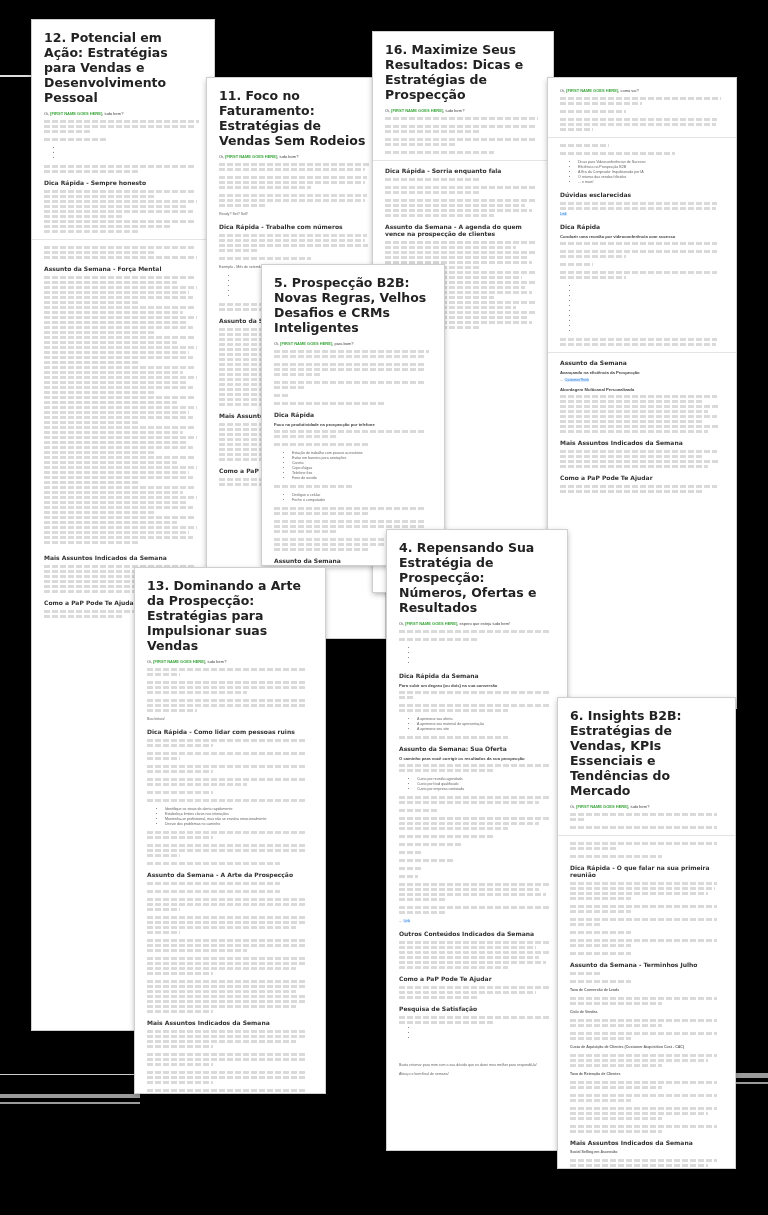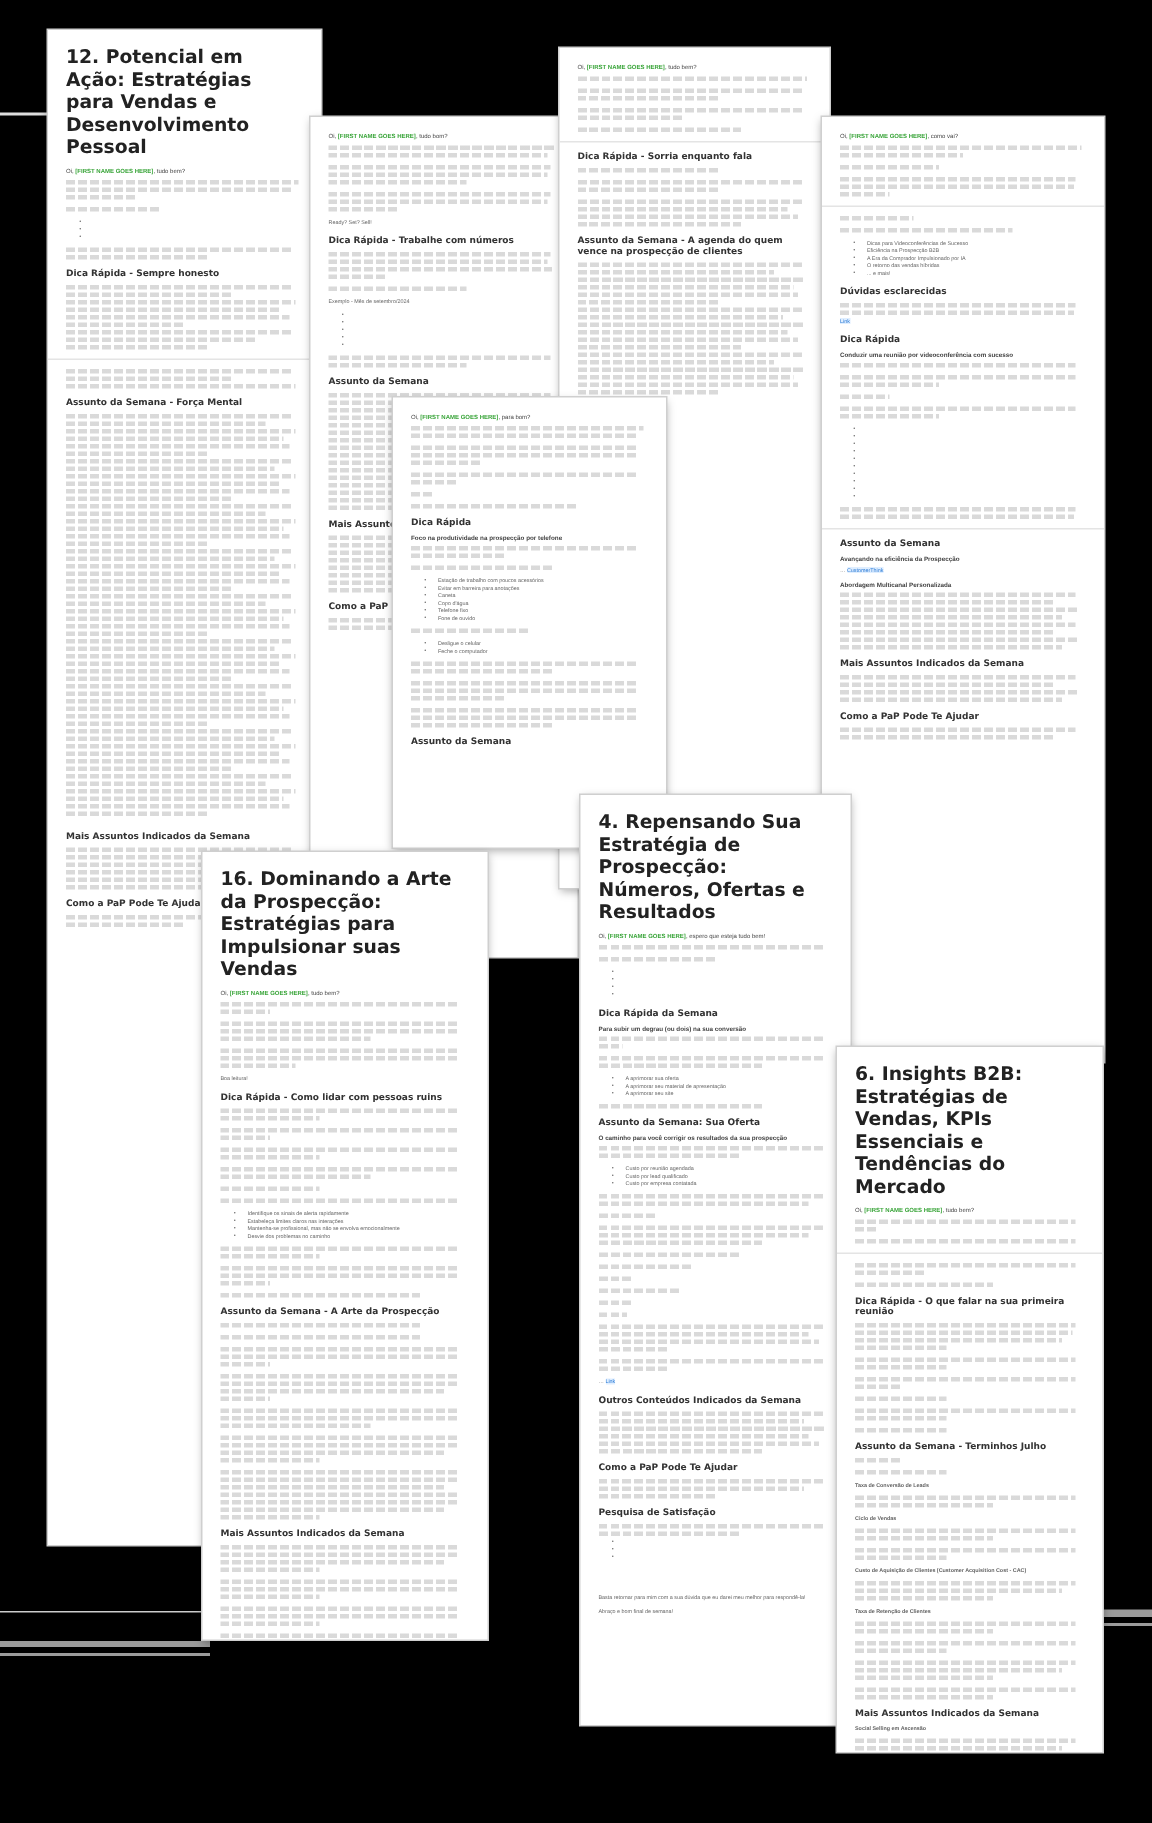--- a/index.html
+++ b/index.html
@@ -117,20 +117,21 @@
     <div class="line" style="width:97%"></div>
     <div class="line" style="width:90%"></div>
     <div class="line" style="width:94%"></div>
     <div class="line" style="width:70%"></div>
   <div class="h2">Como a PaP Pode Te Ajudar</div>
   <div class="line" style="width:96%"></div>
     <div class="line" style="width:50%"></div>
 </div>
 
 <div class="page" style="left:207px;top:78px;width:178px;height:560px;z-index:2;">
+  <h1>11. Foco no Faturamento: Estratégias de Vendas Sem Rodeios</h1>
   <div class="greet"><span>Oi, </span><span class="name">[FIRST NAME GOES HERE]</span><span>, tudo bom?</span></div>
   <div class="line" style="width:98%"></div>
     <div class="line" style="width:95%;margin-bottom:5px"></div>
   <div class="line" style="width:96%"></div>
     <div class="line" style="width:95%"></div>
     <div class="line" style="width:60%;margin-bottom:5px"></div>
   <div class="line" style="width:96%"></div>
     <div class="line" style="width:95%"></div>
     <div class="line" style="width:30%;margin-bottom:5px"></div>
   <div class="p">Ready? Set? Sell!</div>
@@ -175,20 +176,21 @@
     <div class="line" style="width:94%"></div>
     <div class="line" style="width:70%"></div>
   <div class="line" style="width:96%"></div>
     <div class="line" style="width:88%"></div>
   <div class="h2">Como a PaP Pode Te Ajudar</div>
   <div class="line" style="width:96%"></div>
     <div class="line" style="width:50%"></div>
 </div>
 
 <div class="page" style="left:373px;top:32px;width:180px;height:560px;z-index:3;">
+  <h1>16. Maximize Seus Resultados: Dicas e Estratégias de Prospecção</h1>
   <div class="greet"><span>Oi, </span><span class="name">[FIRST NAME GOES HERE]</span><span>, tudo bem?</span></div>
   <div class="line" style="width:98%;margin-bottom:5px"></div>
   <div class="line" style="width:96%"></div>
     <div class="line" style="width:60%;margin-bottom:5px"></div>
   <div class="line" style="width:96%"></div>
     <div class="line" style="width:45%;margin-bottom:5px"></div>
   <div class="line" style="width:70%;margin-bottom:5px"></div>
   <div class="sep"></div>
   <div class="h2">Dica Rápida - Sorria enquanto fala</div>
   <div class="line" style="width:60%;margin-bottom:5px"></div>
@@ -280,20 +282,21 @@
   <div class="line" style="width:96%"></div>
     <div class="line" style="width:88%"></div>
     <div class="line" style="width:97%"></div>
     <div class="line" style="width:90%"></div>
   <div class="h2">Como a PaP Pode Te Ajudar</div>
   <div class="line" style="width:96%"></div>
     <div class="line" style="width:88%"></div>
 </div>
 
 <div class="page" style="left:262px;top:265px;width:182px;height:300px;z-index:4;">
+  <h1>5. Prospecção B2B: Novas Regras, Velhos Desafios e CRMs Inteligentes</h1>
   <div class="greet"><span>Oi, </span><span class="name">[FIRST NAME GOES HERE]</span><span>, para bom?</span></div>
   <div class="line" style="width:98%"></div>
     <div class="line" style="width:95%;margin-bottom:5px"></div>
   <div class="line" style="width:96%"></div>
     <div class="line" style="width:95%"></div>
     <div class="line" style="width:30%;margin-bottom:5px"></div>
   <div class="line" style="width:96%"></div>
     <div class="line" style="width:20%;margin-bottom:5px"></div>
   <div class="line" style="width:10%;margin-bottom:5px"></div>
   <div class="line" style="width:70%;margin-bottom:5px"></div>
@@ -395,21 +398,21 @@
   <ul class="b">
       <li>&nbsp;</li>
       <li>&nbsp;</li>
       <li>&nbsp;</li>
     </ul>
   <div class="p" style="margin-top:22px">Basta retornar para mim com a sua dúvida que eu darei meu melhor para respondê-la!</div>
   <div class="p">Abraço e bom final de semana!</div>
 </div>
 
 <div class="page" style="left:135px;top:568px;width:190px;height:525px;z-index:6;">
-  <h1>16. Dominando a Arte da Prospecção: Estratégias para Impulsionar suas Vendas</h1>
+  <h1>13. Dominando a Arte da Prospecção: Estratégias para Impulsionar suas Vendas</h1>
   <div class="greet"><span>Oi, </span><span class="name">[FIRST NAME GOES HERE]</span><span>, tudo bem?</span></div>
   <div class="line" style="width:96%"></div>
     <div class="line" style="width:20%;margin-bottom:5px"></div>
   <div class="line" style="width:96%"></div>
     <div class="line" style="width:95%"></div>
     <div class="line" style="width:60%;margin-bottom:5px"></div>
   <div class="line" style="width:96%"></div>
     <div class="line" style="width:95%"></div>
     <div class="line" style="width:30%;margin-bottom:5px"></div>
   <div class="p">Boa leitura!</div>

